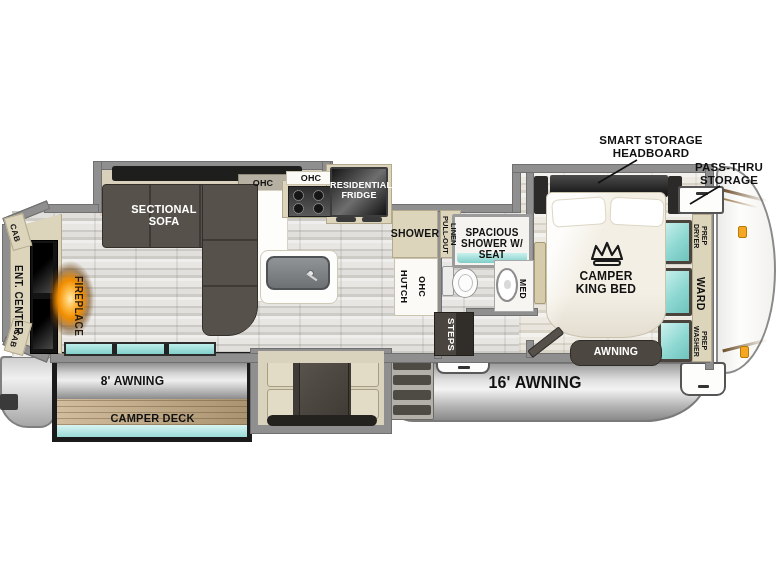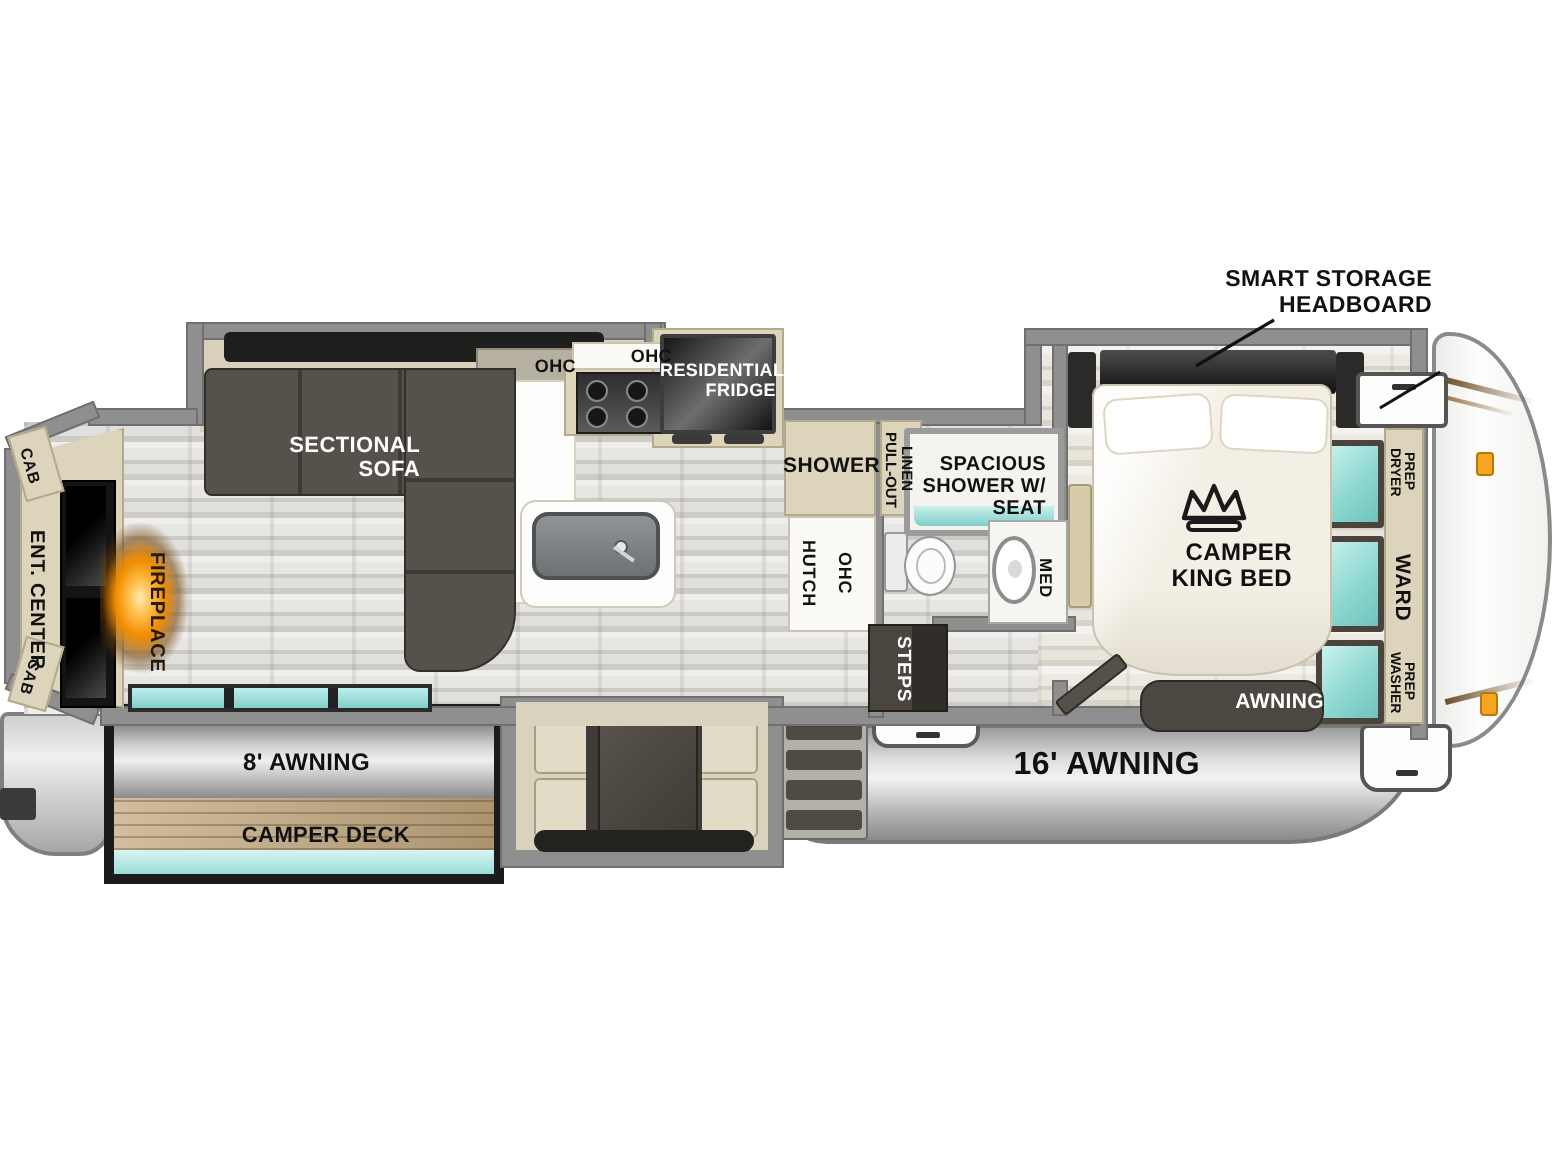--- a/index.html
+++ b/index.html
@@ -15,21 +15,21 @@
       repeating-linear-gradient(0deg, rgba(255,255,255,0.55) 0 3px, rgba(173,170,163,0.30) 3px 6px,
         rgba(232,230,226,0.45) 6px 11px, rgba(148,145,138,0.22) 11px 13px, rgba(243,242,239,0.5) 13px 19px);}
   .floor.bed{background-color:#e3ded4;
     background-image:
       repeating-linear-gradient(90deg, rgba(120,112,98,0.10) 0 2px, rgba(0,0,0,0) 2px 44px),
       repeating-linear-gradient(0deg, rgba(255,255,255,0.6) 0 4px, rgba(190,183,168,0.28) 4px 7px,
         rgba(240,236,228,0.5) 7px 12px, rgba(165,158,143,0.18) 12px 14px, rgba(247,245,240,0.5) 14px 20px);}
   .cream{background:#ddd4bc;border:1px solid #b3a98c;box-sizing:border-box;}
   .whitebox{background:#fbfaf7;border:1px solid #c9c3b0;box-sizing:border-box;}
   
-  .lbl{position:absolute;color:#111;font-weight:bold;text-align:right;line-height:1.12;
+  .lbl{position:absolute;color:#111;font-weight:bold;text-align:center;line-height:1.12;
        letter-spacing:.2px;z-index:20;}
   .lbl.w{color:#fff;}
   .vl{position:absolute;writing-mode:vertical-lr;text-orientation:mixed;color:#111;font-weight:bold;
       text-align:center;letter-spacing:.4px;line-height:1.05;z-index:20;}
   .vl.w{color:#fff;}
   .z1{z-index:1}.z3{z-index:3}.z4{z-index:4}.z14{z-index:14}.z16{z-index:16}.z25{z-index:25}
 </style>
 </head>
 <body>
 
@@ -144,21 +144,21 @@
   <div class="abs z16" style="left:50px;top:242px;width:56px;height:114px;
               background:radial-gradient(ellipse 55% 42% at 36% 50%, #ffeab2 0%, #ffbb45 20%, #f08c00 40%, rgba(110,62,8,0.55) 62%, rgba(90,70,40,0) 80%);"></div>
   <div class="vl" style="left:72px;top:258px;height:96px;font-size:10px;color:#241a0d;z-index:21;">FIREPLACE</div>
 
   <div class="abs z14" style="left:112px;top:166px;width:190px;height:15px;background:#1e1e1c;border-radius:3px;"></div>
   <div class="abs z16" style="left:102px;top:184px;width:156px;height:64px;background:#56514a;border:1px solid #33302b;box-sizing:border-box;border-radius:4px;
               background-image:linear-gradient(90deg, rgba(0,0,0,0) 0 46px, rgba(0,0,0,0.28) 46px 48px, rgba(0,0,0,0) 48px 96px, rgba(0,0,0,0.28) 96px 98px, rgba(0,0,0,0) 98px);"></div>
   <div class="abs z16" style="left:202px;top:184px;width:56px;height:152px;background:#56514a;border:1px solid #33302b;box-sizing:border-box;
               border-radius:0 0 30px 8px;
               background-image:linear-gradient(0deg, rgba(0,0,0,0) 0 48px, rgba(0,0,0,0.28) 48px 50px, rgba(0,0,0,0) 50px 94px, rgba(0,0,0,0.28) 94px 96px, rgba(0,0,0,0) 96px);"></div>
-  <div class="lbl w" style="left:118px;top:203px;width:92px;font-size:11px;margin-top:14px;">SECTIONAL SOFA</div>
+  <div class="lbl w" style="left:118px;top:203px;width:92px;font-size:11px;">SECTIONAL SOFA</div>
 
   <div class="abs z14" style="left:238px;top:174px;width:50px;height:18px;background:#b6b0a2;border:1px solid #8e8878;box-sizing:border-box;"></div>
   <div class="lbl" style="left:238px;top:178px;width:50px;font-size:9px;">OHC</div>
   <div class="abs z14" style="left:244px;top:190px;width:44px;height:112px;background:#fdfdfb;border:1px solid #d8d2c0;box-sizing:border-box;"></div>
 
   <div class="abs z14 cream" style="left:282px;top:180px;width:54px;height:38px;"></div>
   <div class="abs z16" style="left:286px;top:171px;width:50px;height:14px;background:#fbfaf7;border:1px solid #c9c3b0;box-sizing:border-box;"></div>
   <div class="lbl" style="left:286px;top:173px;width:50px;font-size:9px;">OHC</div>
   <div class="abs z16" style="left:288px;top:186px;width:44px;height:29px;background:linear-gradient(180deg,#2e2e2e,#5a5a5a);border:1px solid #1c1c1c;">
     <div style="position:absolute;left:4px;top:3px;width:9px;height:9px;border-radius:50%;background:#161616;border:1.5px solid #888;"></div>
@@ -236,18 +236,19 @@
   <div class="lbl w" style="left:570px;top:346px;width:92px;font-size:10.5px;">AWNING</div>
 
   <div class="abs z16" style="left:530px;top:350px;width:40px;height:9px;background:#55504a;border:1px solid #2f2c28;box-sizing:border-box;
               transform:rotate(-38deg);transform-origin:left center;border-radius:2px;"></div>
 
   <div class="abs z25" style="left:678px;top:186px;width:46px;height:28px;background:#fdfdfc;border:2px solid #555;border-radius:3px;box-sizing:border-box;">
     <div style="position:absolute;left:16px;top:4px;width:12px;height:3px;background:#333;border-radius:1px;"></div>
   </div>
 
   <div class="lbl" style="left:586px;top:134px;width:130px;font-size:11.5px;">SMART STORAGE HEADBOARD</div>
+  <div class="lbl" style="left:676px;top:161px;width:106px;font-size:11.5px;">PASS-THRU STORAGE</div>
   <svg class="abs" style="left:0;top:0;z-index:26;" width="782" height="586" viewBox="0 0 782 586">
     <line x1="637" y1="160" x2="598" y2="183" stroke="#111" stroke-width="1.6"></line>
     <line x1="720" y1="186" x2="690" y2="204" stroke="#111" stroke-width="1.6"></line>
   </svg>
 
 </div>
 
 </body></html>

